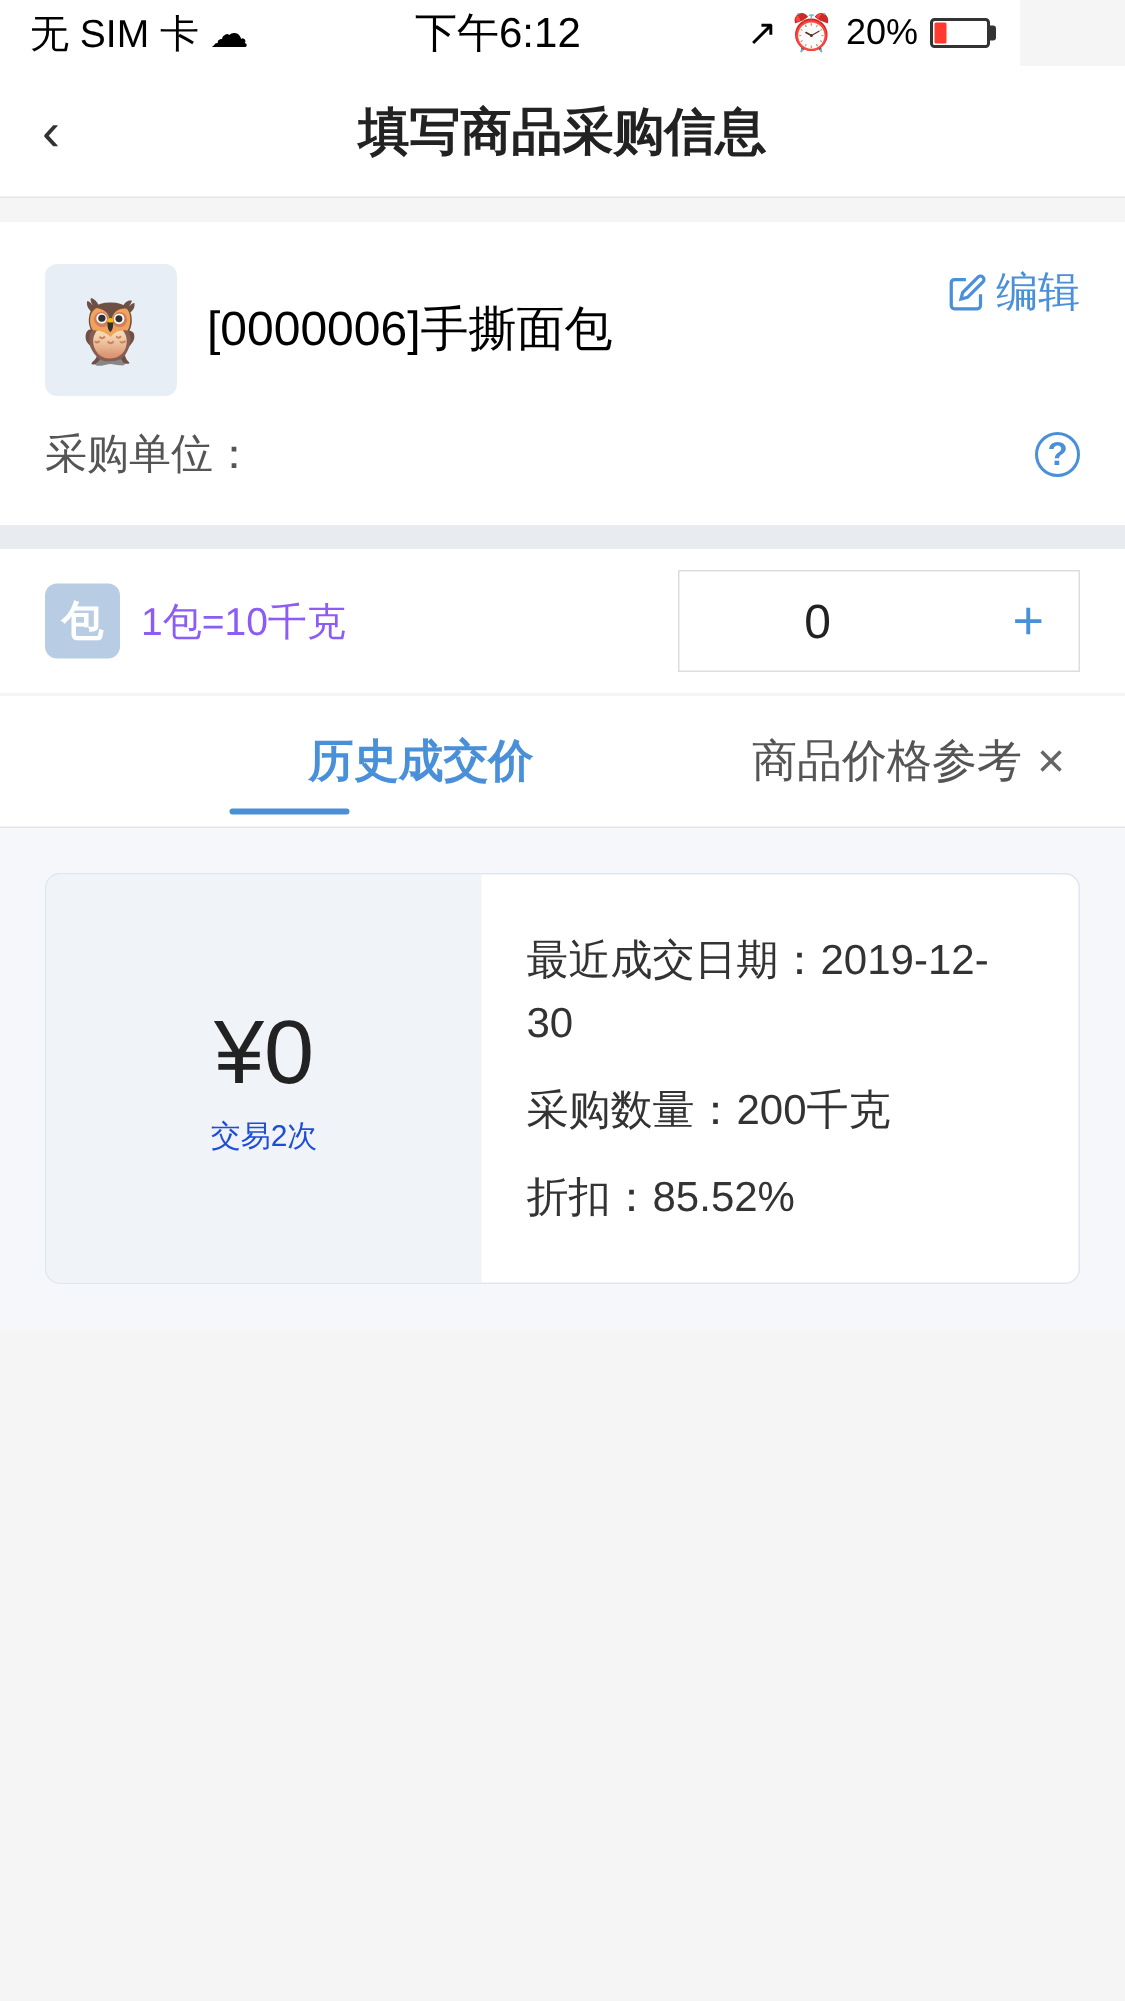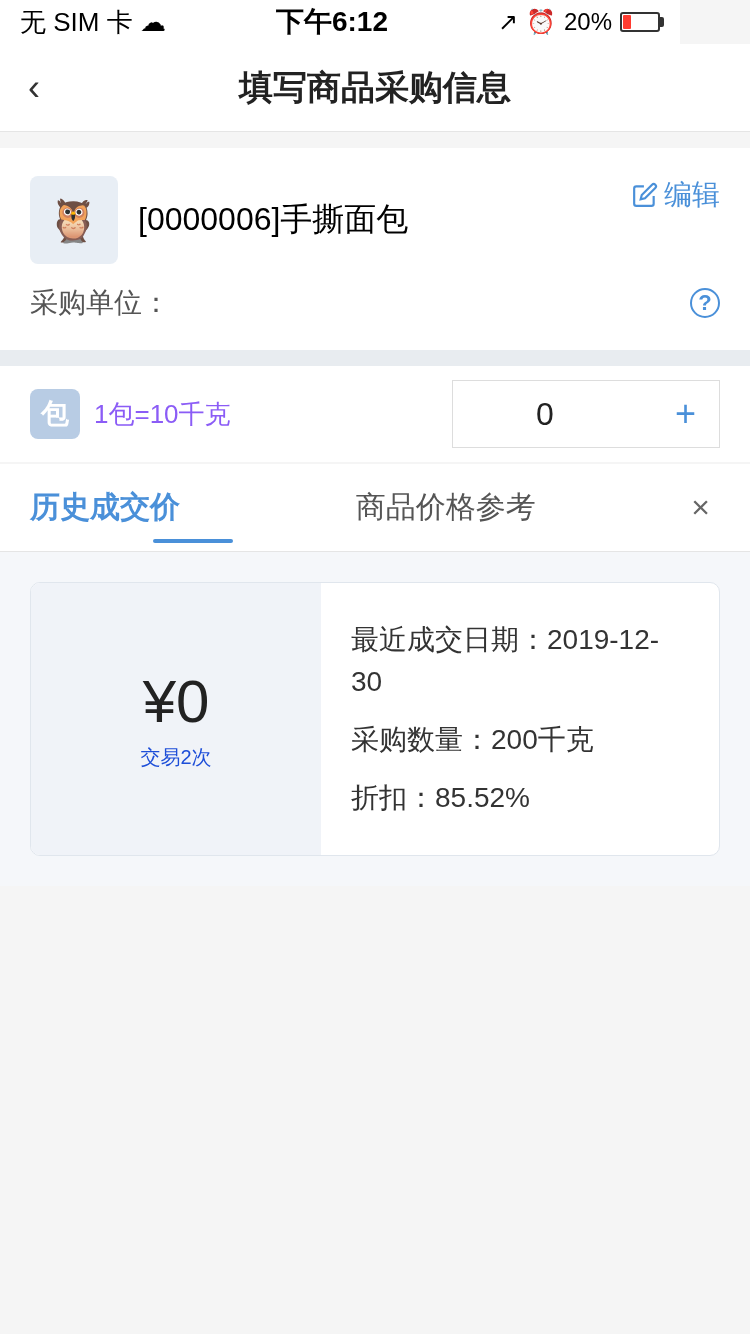--- a/index.html
+++ b/index.html
@@ -25,21 +25,21 @@
       font-weight: 500;
     }
     .status-left {
       display: flex;
       align-items: center;
       gap: 8px;
       font-size: 26px;
     }
     .status-center {
       font-size: 28px;
-      font-weight: 700;
+      font-weight: 400;
     }
     .status-right {
       display: flex;
       align-items: center;
       gap: 8px;
       font-size: 24px;
     }
     .battery-icon {
       display: inline-flex;
       align-items: center;
@@ -274,21 +274,21 @@
     .tab-bar {
       display: flex;
       align-items: center;
       border-bottom: 1px solid #e5e5e5;
       padding: 0 30px;
       position: relative;
       height: 88px;
     }
     .tab-item {
       flex: 1;
-      text-align: left;
+      text-align: right;
       font-size: 30px;
       color: #555;
       cursor: pointer;
       padding-bottom: 14px;
       position: relative;
       padding-top: 14px;
     }
     .tab-item.active {
       color: #4a90d9;
       font-weight: 600;

